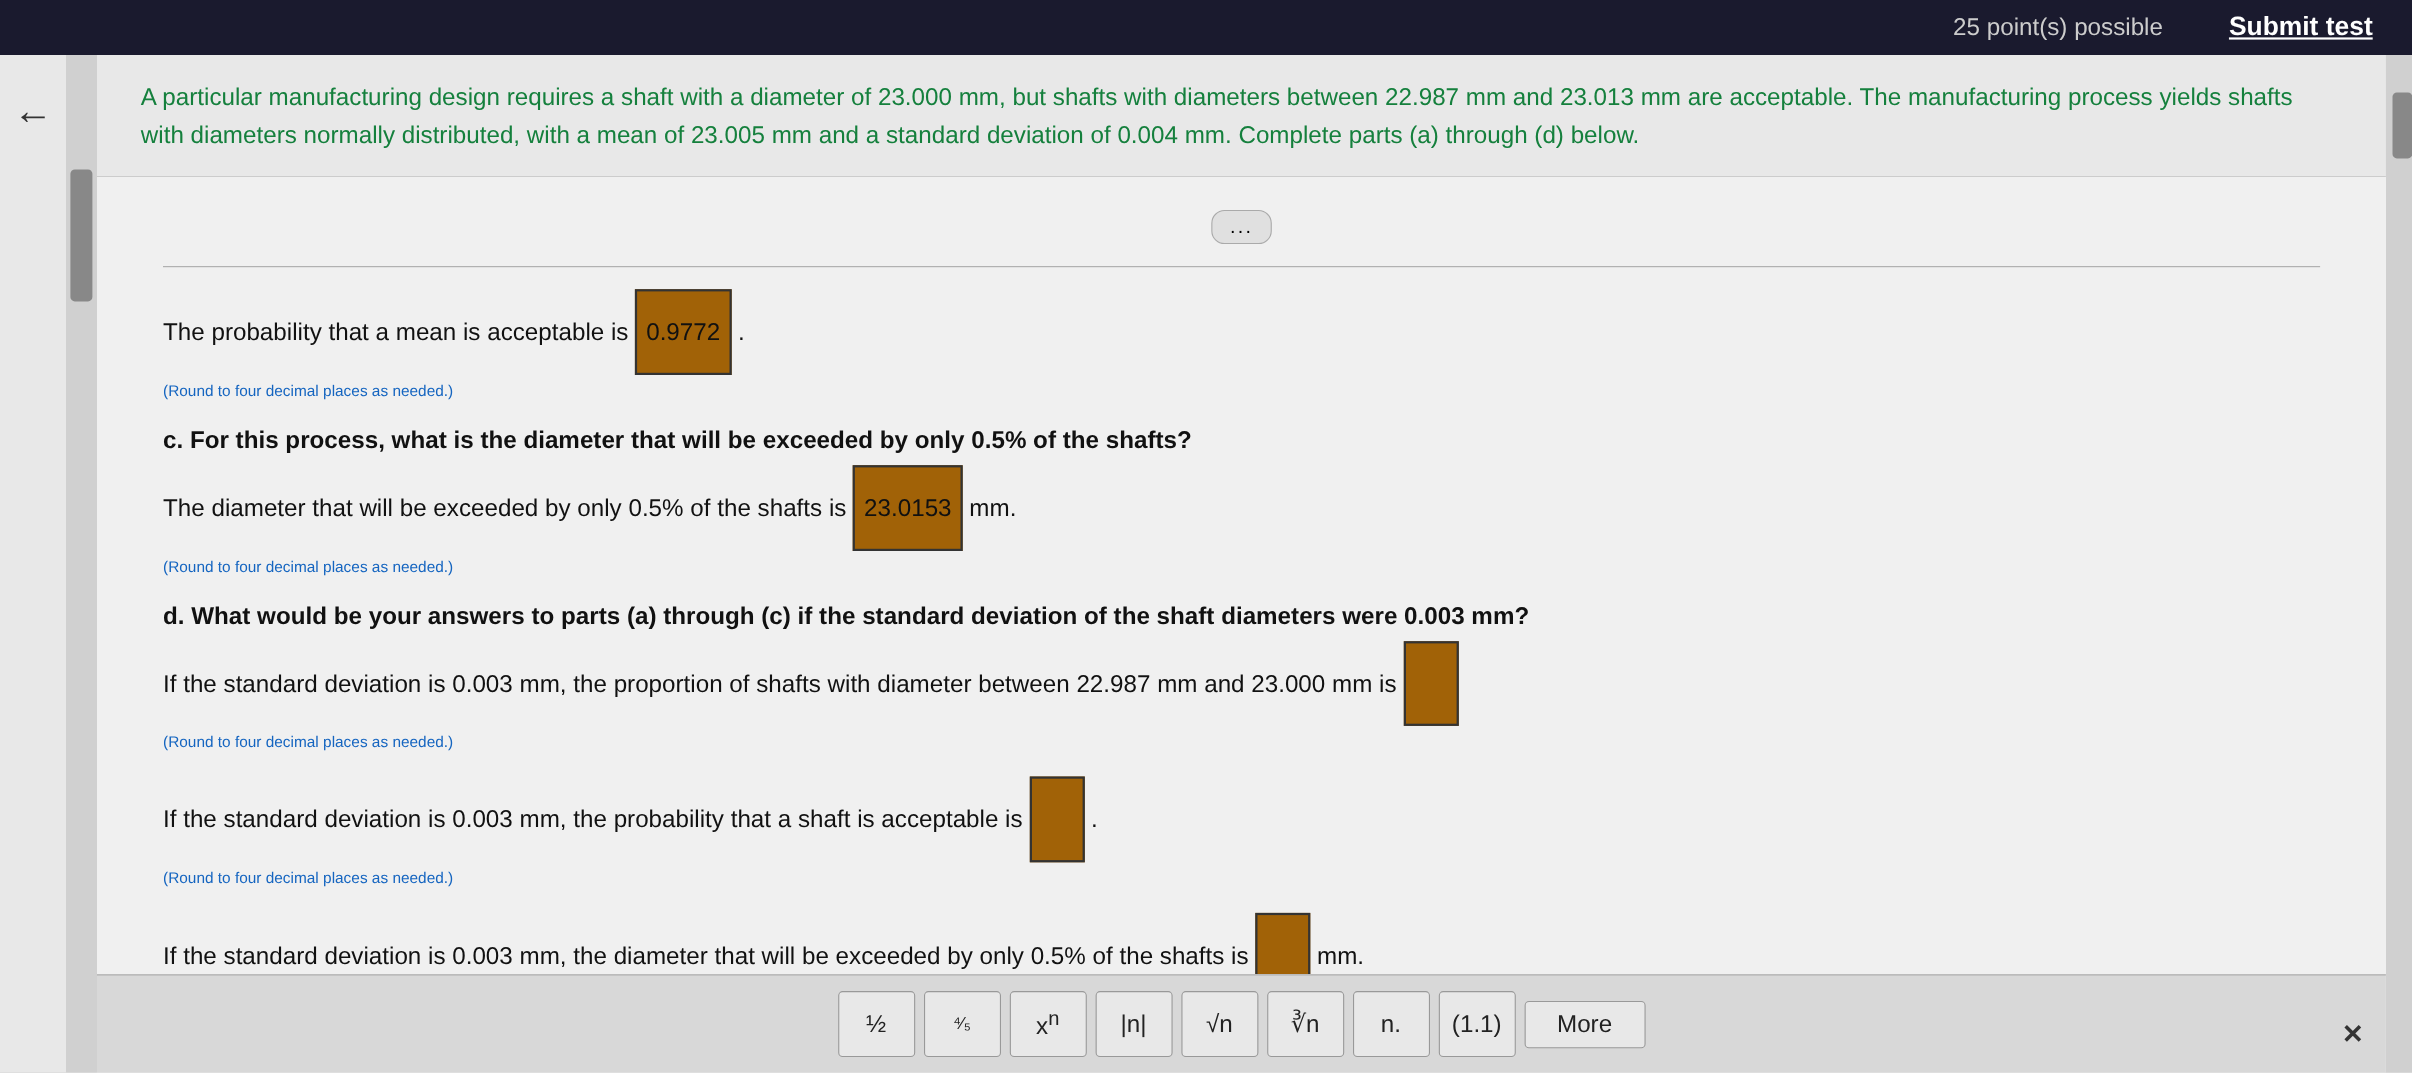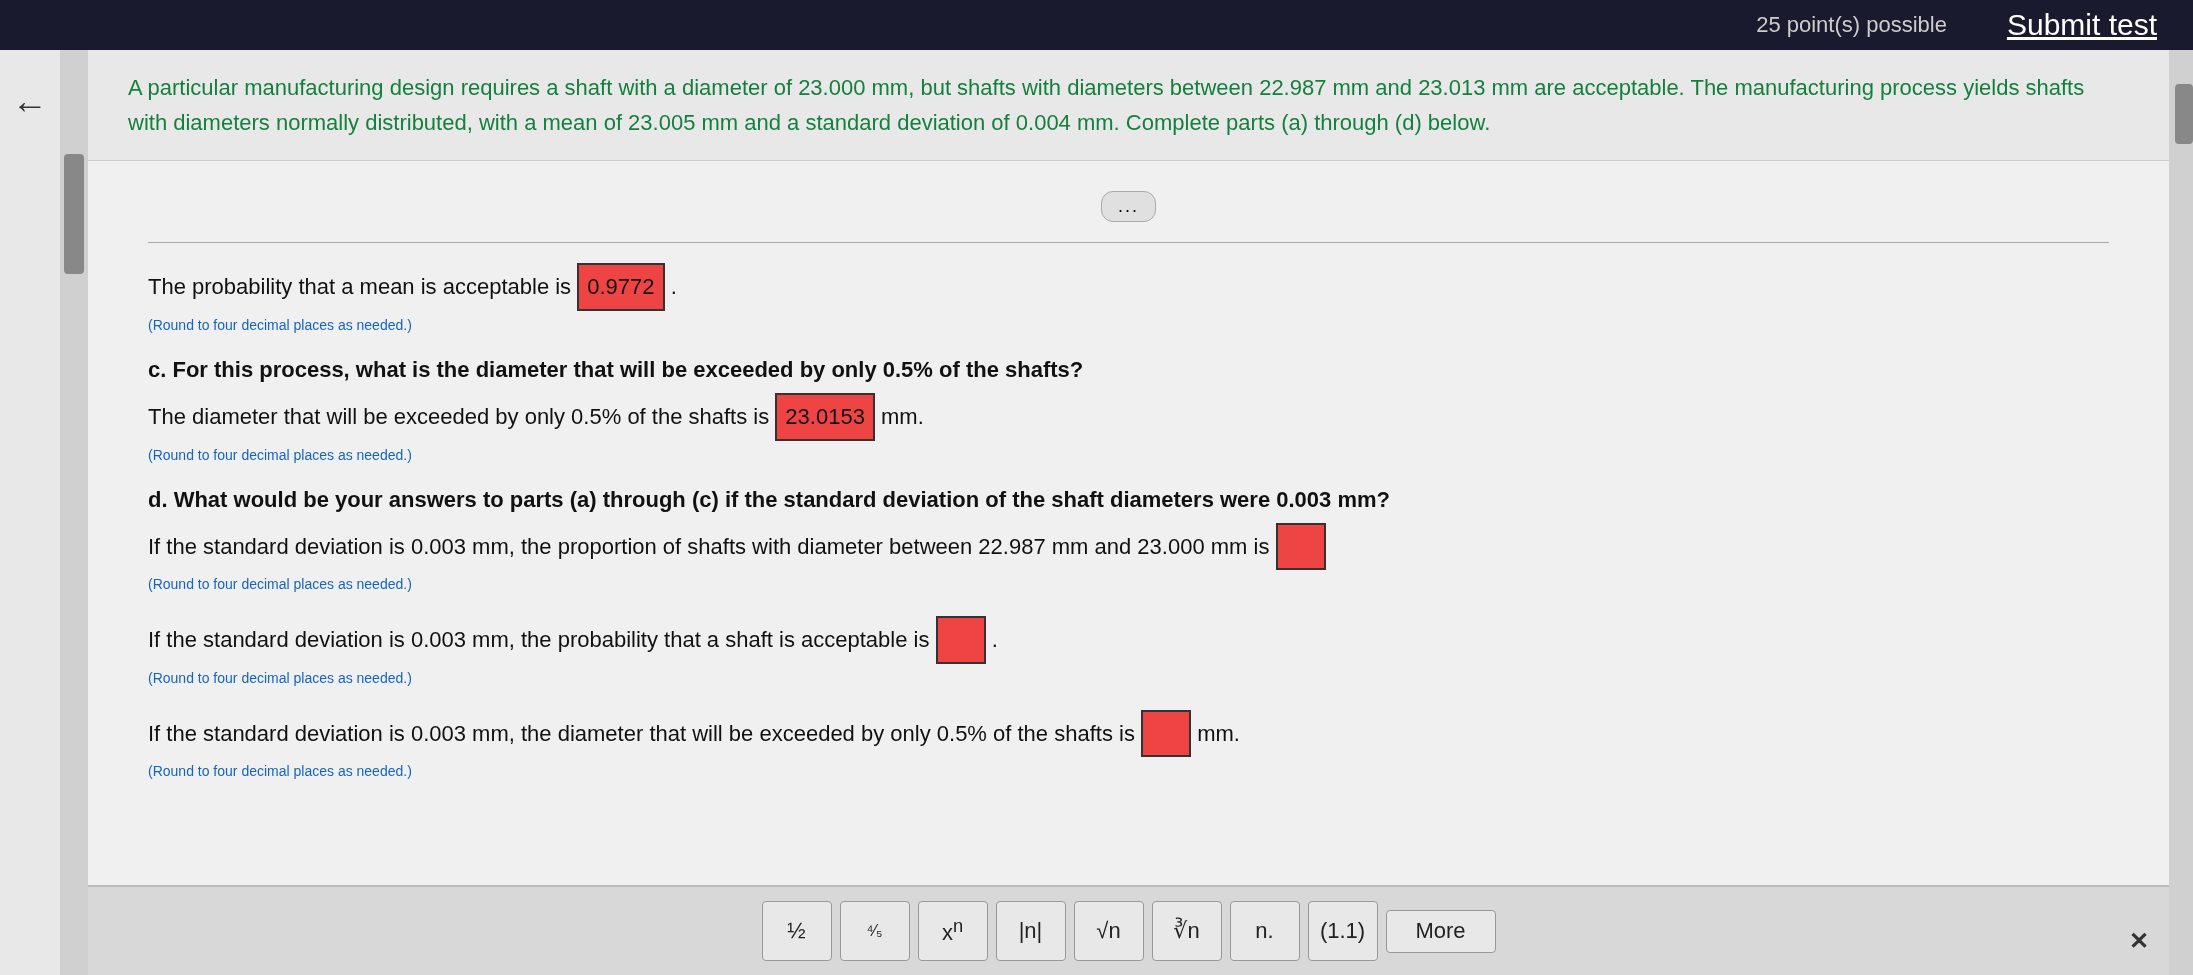--- a/index.html
+++ b/index.html
@@ -28,22 +28,22 @@
       gap: 60px;
     }
     .points-info {
       color: #ccc;
       font-size: 22px;
     }
     .submit-btn {
       background: transparent;
       border: none;
       color: white;
-      font-size: 30px;
-      font-weight: normal;
+      font-size: 24px;
+      font-weight: bold;
       cursor: pointer;
       text-decoration: underline;
     }
 
     
     .main-container {
       display: flex;
       height: calc(975px - 50px);
     }
 
@@ -133,23 +133,23 @@
     .answer-line {
       font-size: 22px;
       color: #111;
       line-height: 1.8;
       margin-bottom: 6px;
     }
     .answer-line .input-box {
       display: inline-block;
       border: 2px solid #333;
       min-width: 80px;
-      padding: 2px 8px;
-      font-size: 22px;
-      background: #ef4444;
+      padding: 17px 8px;
+      font-size: 22px;
+      background: #a16207;
     }
     .note-text {
       font-size: 14px;
       color: #1565C0;
       margin-bottom: 24px;
     }
     .part-heading {
       font-size: 22px;
       font-weight: bold;
       color: #111;

